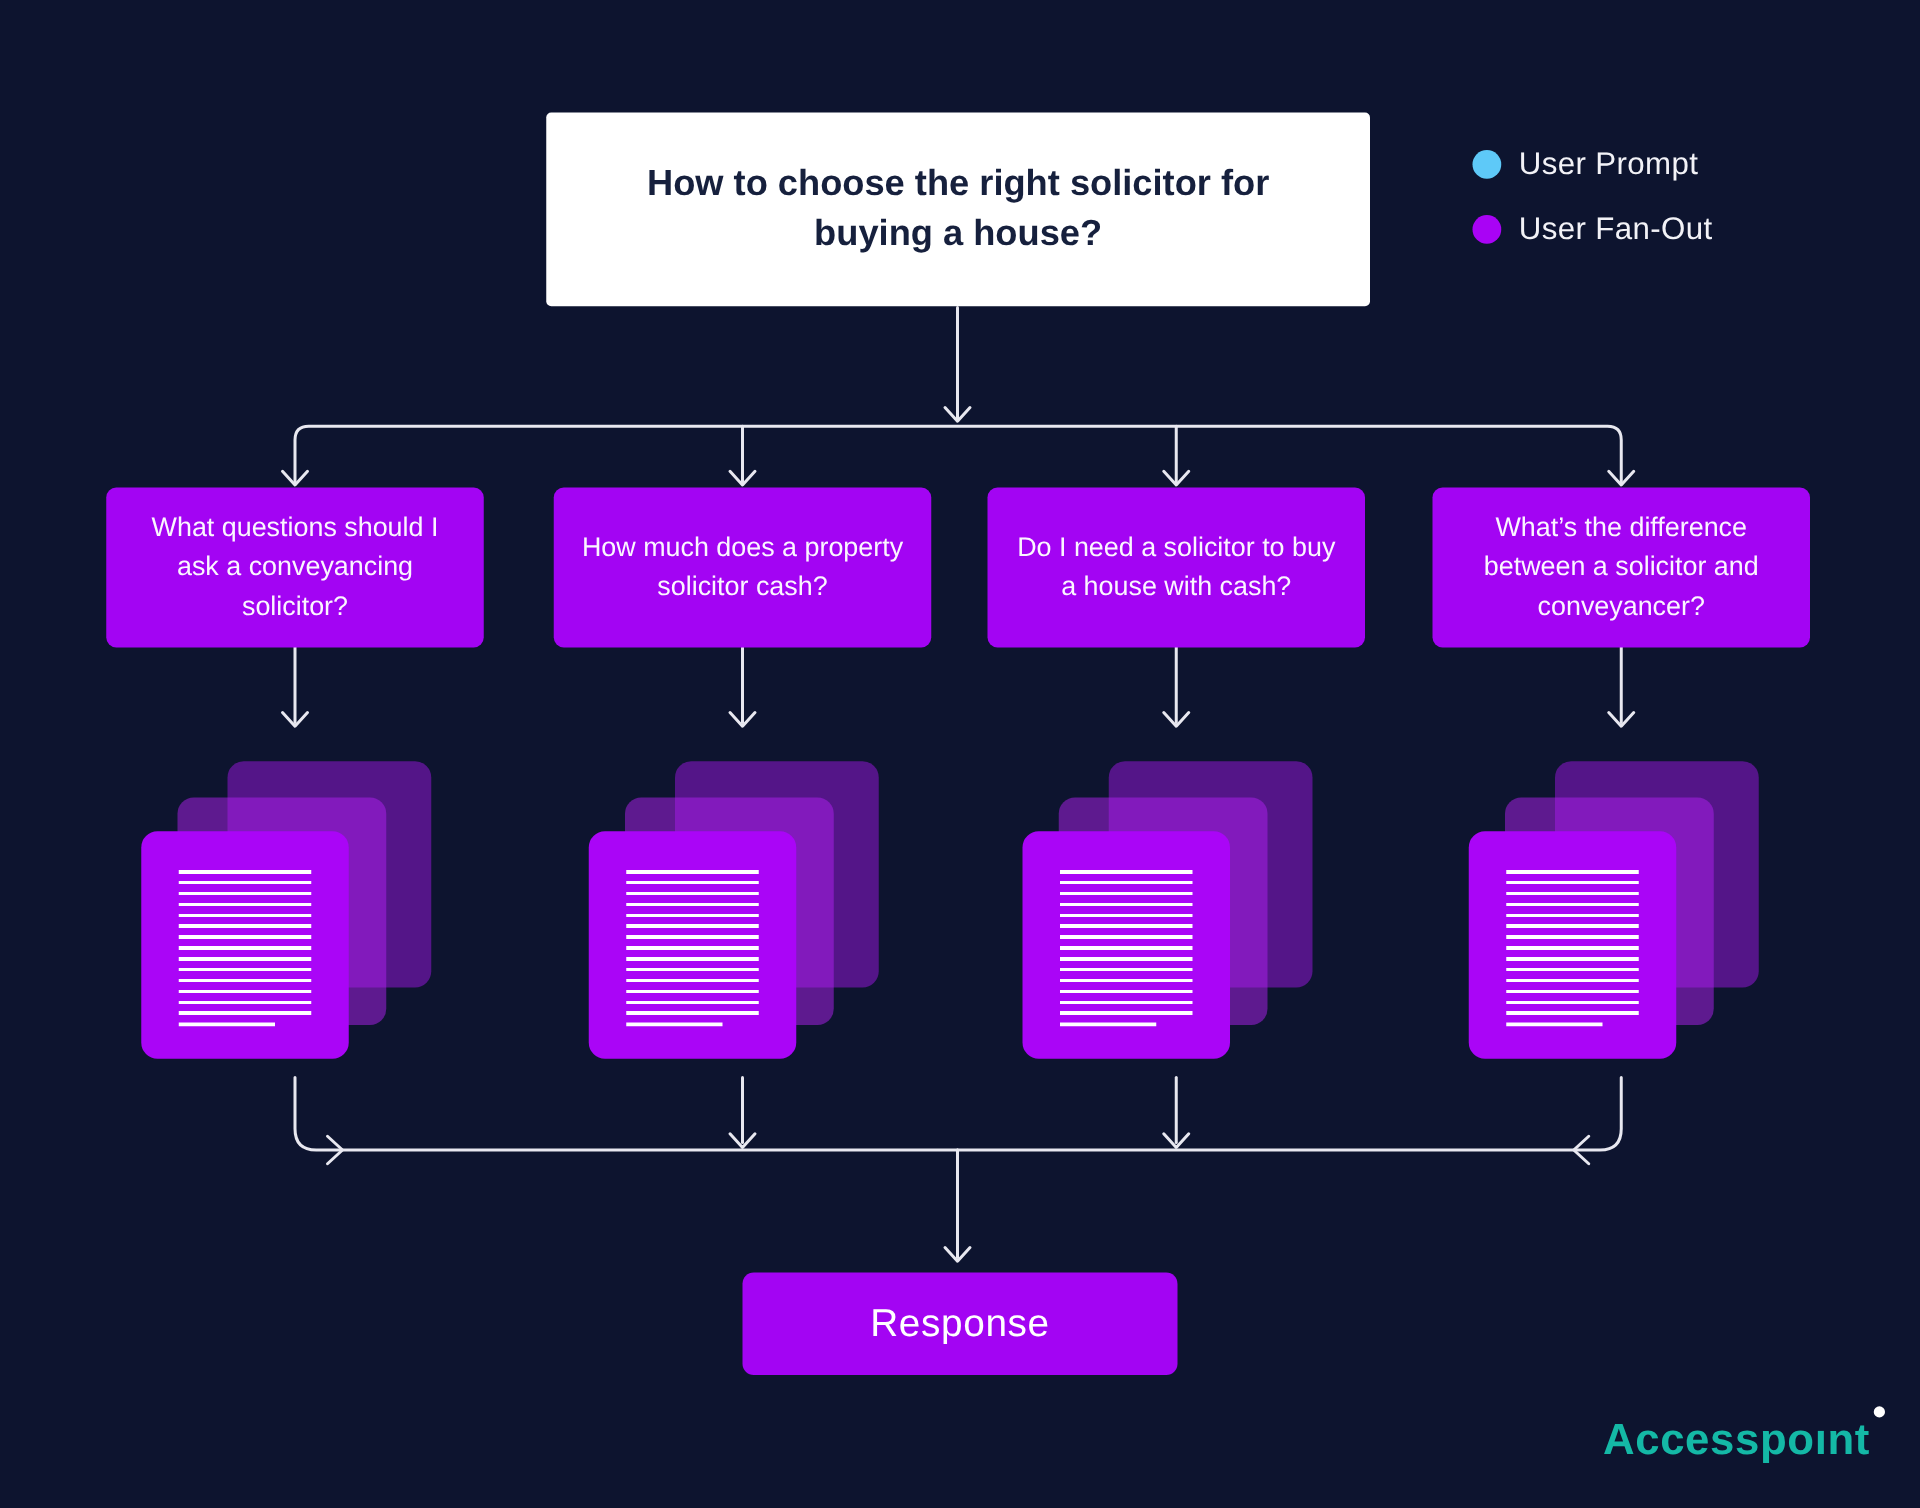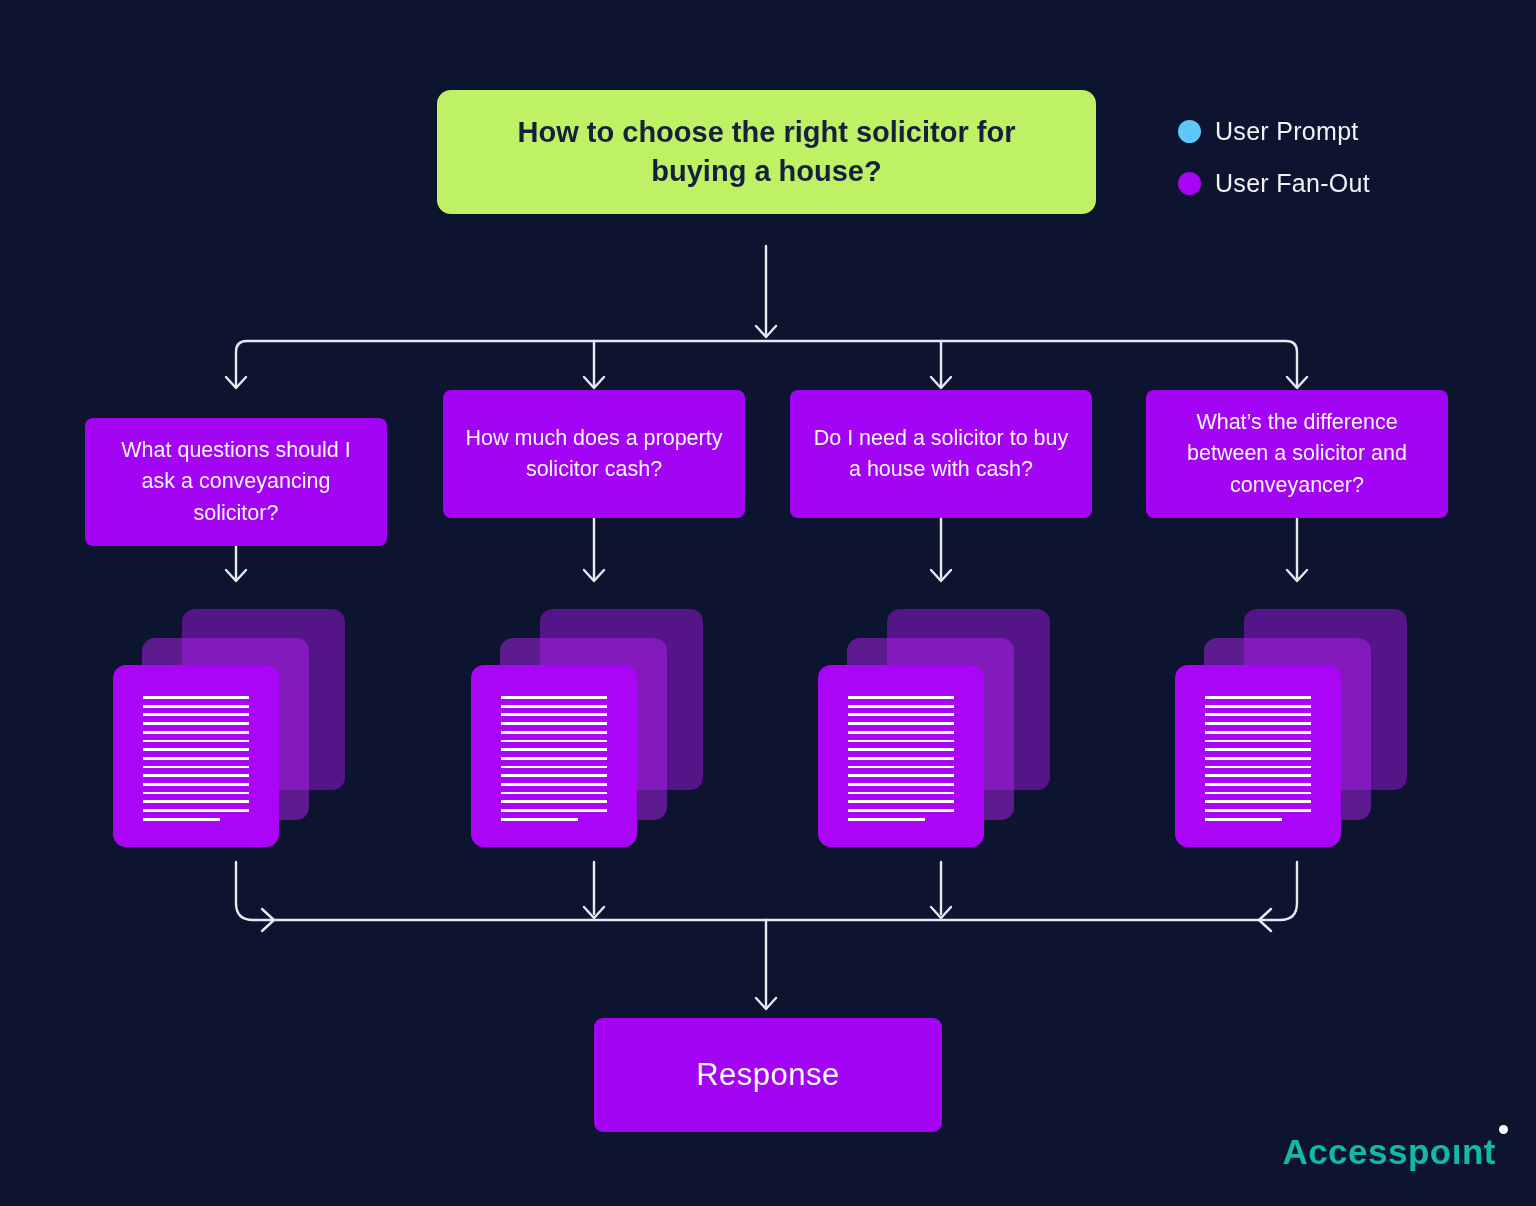--- a/index.html
+++ b/index.html
@@ -7,22 +7,22 @@
     position:relative;width:1536px;height:1206px;
     background:#0D142F;overflow:hidden;
     font-family:"Liberation Sans", sans-serif;
   }
   
   .connectors{position:absolute;left:0;top:0;width:1536px;height:1206px;pointer-events:none;}
   .connectors path{stroke:#E8E8F0;stroke-width:2.4;fill:none;stroke-linecap:round;stroke-linejoin:round;}
 
   
   .prompt-box{
-    position:absolute;left:437px;top:90px;width:659px;height:124px;
-    background:#bef264;border-radius:14px;
+    position:absolute;left:437px;top:90px;width:659px;height:155px;
+    background:#ffffff;border-radius:4px;
     display:flex;align-items:center;justify-content:center;text-align:center;
     color:#16203D;font-size:29px;font-weight:600;line-height:1.35;
     padding:0 40px;box-sizing:border-box;
   }
 
   
   .legend{position:absolute;left:1178px;top:116px;}
   .legend-row{display:flex;align-items:center;gap:14px;height:30px;margin-bottom:22px;}
   .legend-dot{width:23px;height:23px;border-radius:50%;flex:0 0 auto;}
   .dot-cyan{background:#5EC9F8;}
@@ -30,40 +30,40 @@
   .legend-label{color:#F2F2F7;font-size:25px;font-weight:400;letter-spacing:.3px;}
 
   
   .query-box{
     position:absolute;top:390px;width:302px;height:128px;
     background:#A304F3;border-radius:8px;
     display:flex;align-items:center;justify-content:center;text-align:center;
     color:#FBF6FF;font-size:21.5px;font-weight:500;line-height:1.45;
     padding:0 18px;box-sizing:border-box;
   }
-  .qb1{left:85px;margin-top:28px;}  .qb2{left:443px;}  .qb3{left:790px;} .qb4{left:1146px;}
+  .qb1{left:85px;}  .qb2{left:443px;}  .qb3{left:790px;} .qb4{left:1146px;}
 
   
   .doc-stack{position:absolute;top:609px;width:233px;height:240px;}
   .ds1{left:113px;} .ds2{left:471px;} .ds3{left:818px;} .ds4{left:1175px;}
   .doc{position:absolute;border-radius:13px;}
   .doc-back{left:69px;top:0;width:163px;height:181px;background:rgba(144,21,210,0.55);}
   .doc-mid{left:29px;top:29px;width:167px;height:182px;background:rgba(176,31,240,0.50);}
   .doc-front{left:0;top:56px;width:166px;height:182px;background:#AA05F7;}
   .doc-lines{
     position:absolute;left:30px;right:30px;top:31px;height:116px;
     background:repeating-linear-gradient(to bottom,#FFFFFF 0 2.8px,transparent 2.8px 8.7px);
   }
   .doc-lines::after{
     content:"";position:absolute;left:0;top:122px;width:73%;height:2.8px;background:#FFFFFF;
   }
 
   
   .response-box{
-    position:absolute;left:594px;top:1018px;width:348px;height:114px;
+    position:absolute;left:594px;top:1018px;width:348px;height:82px;
     background:#A304F3;border-radius:9px;
     display:flex;align-items:center;justify-content:center;
     color:#FFFFFF;font-size:31px;font-weight:500;letter-spacing:.5px;
   }
 
   
   .brand{
     position:absolute;right:40px;bottom:34px;
     color:#14b8a6;font-size:35px;font-weight:700;letter-spacing:.5px;
   }

